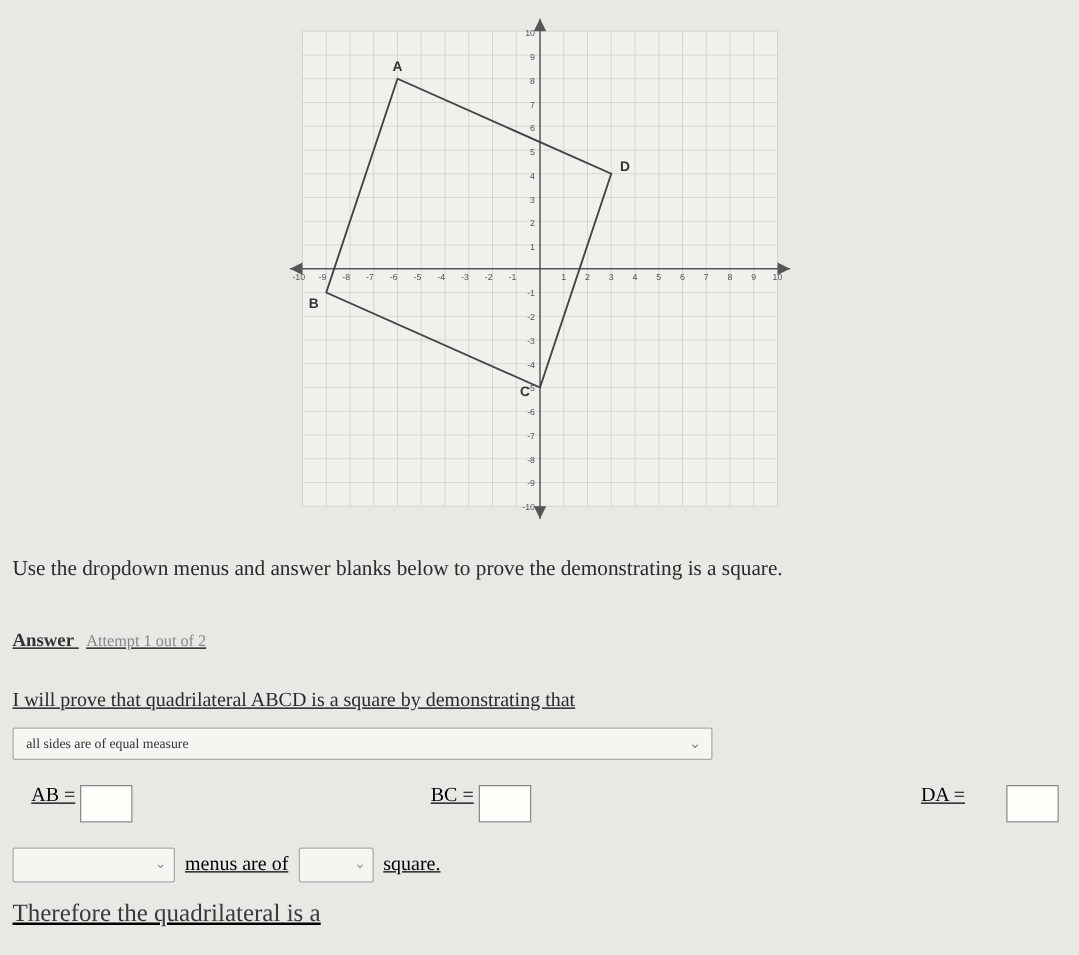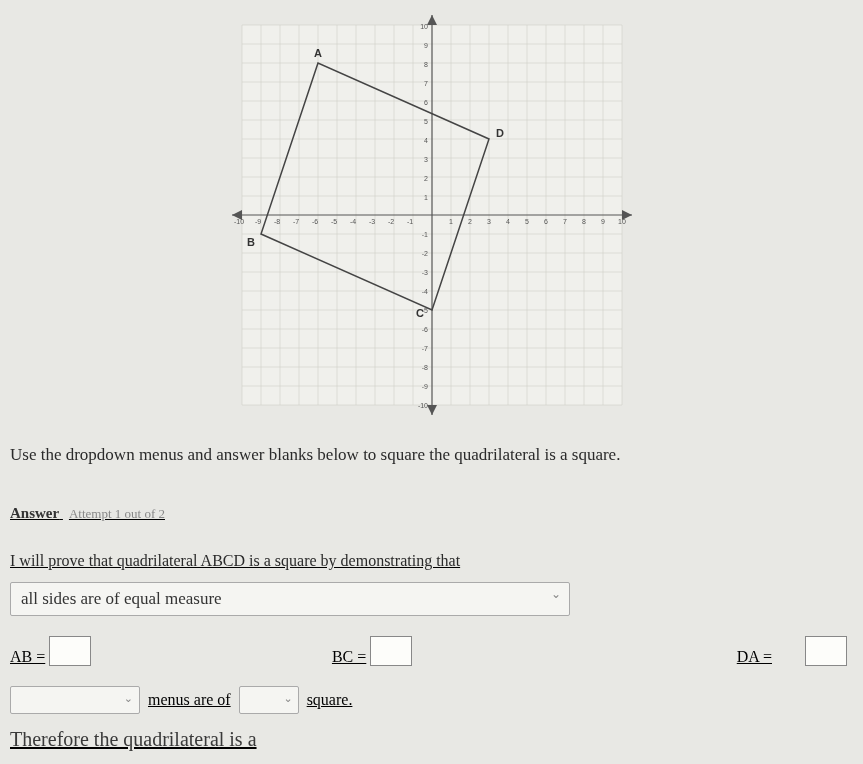--- a/index.html
+++ b/index.html
@@ -41,21 +41,21 @@
       font-size: 16px;
       color: #2a2a2a;
       margin-bottom: 12px;
     }
     .dropdown-long {
       display: inline-block;
       width: 560px;
       border: 1px solid #aaa;
       background: #f5f5f2;
       padding: 6px 10px;
-      font-size: 17px;
+      font-size: 11px;
       color: #333;
       position: relative;
       border-radius: 2px;
       cursor: pointer;
     }
     .dropdown-long::after {
       content: "⌄";
       position: absolute;
       right: 8px;
       top: 4px;
@@ -65,22 +65,23 @@
     .sides-row {
       display: flex;
       align-items: center;
       gap: 0;
       margin-top: 20px;
       margin-bottom: 20px;
       font-size: 16px;
     }
     .side-item {
       display: flex;
-      align-items: flex-end;
+      align-items: flex-start;
       flex: 1;
+      margin-left: 15px;
     }
     .side-item:last-child { flex: 0.6; justify-content: flex-end; padding-right: 6px; gap: 29px;}
     .side-label { margin-right: 4px; }
     .answer-box {
       display: inline-block;
       width: 42px;
       height: 30px;
       border: 1px solid #888;
       background: #fdfdfa;
       vertical-align: middle;
@@ -250,21 +251,21 @@
     </g>
 
     <polygon class="quad" points="96,58 39,229 210,305 267,134"></polygon>
     <text class="point-label" x="96" y="52" text-anchor="middle">A</text>
     <text class="point-label" x="33" y="241" text-anchor="end">B</text>
     <text class="point-label" x="202" y="312" text-anchor="end">C</text>
     <text class="point-label" x="274" y="132" text-anchor="start">D</text>
   </svg>
 </div>
 
-<div class="instruction">Use the dropdown menus and answer blanks below to square the quadrilateral is a square.</div>
+<div class="instruction">Use the dropdown menus and answer blanks below to prove the demonstrating is a square.</div>
 
 <div class="answer-section">
   <div class="answer-header">
     <span class="answer-label">Answer</span>
     <span class="attempt">Attempt 1 out of 2</span>
   </div>
 
   <div class="proof-line">I will prove that quadrilateral ABCD is a square by demonstrating that</div>
 
   <div class="dropdown-long">

